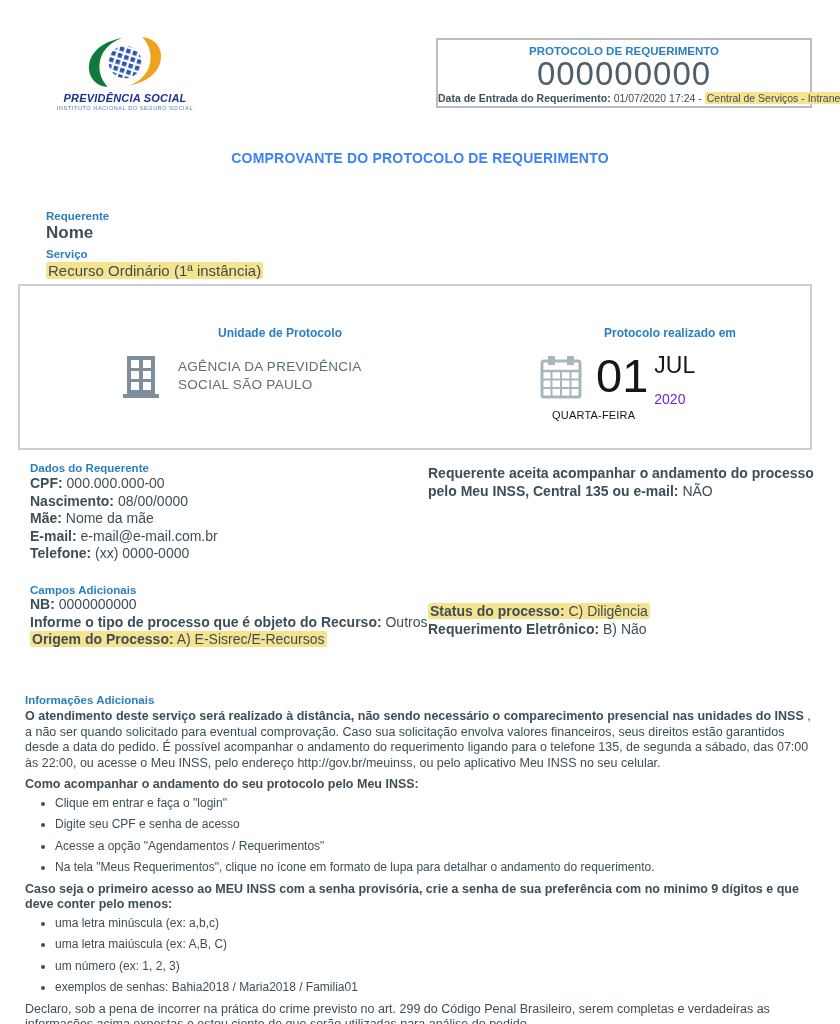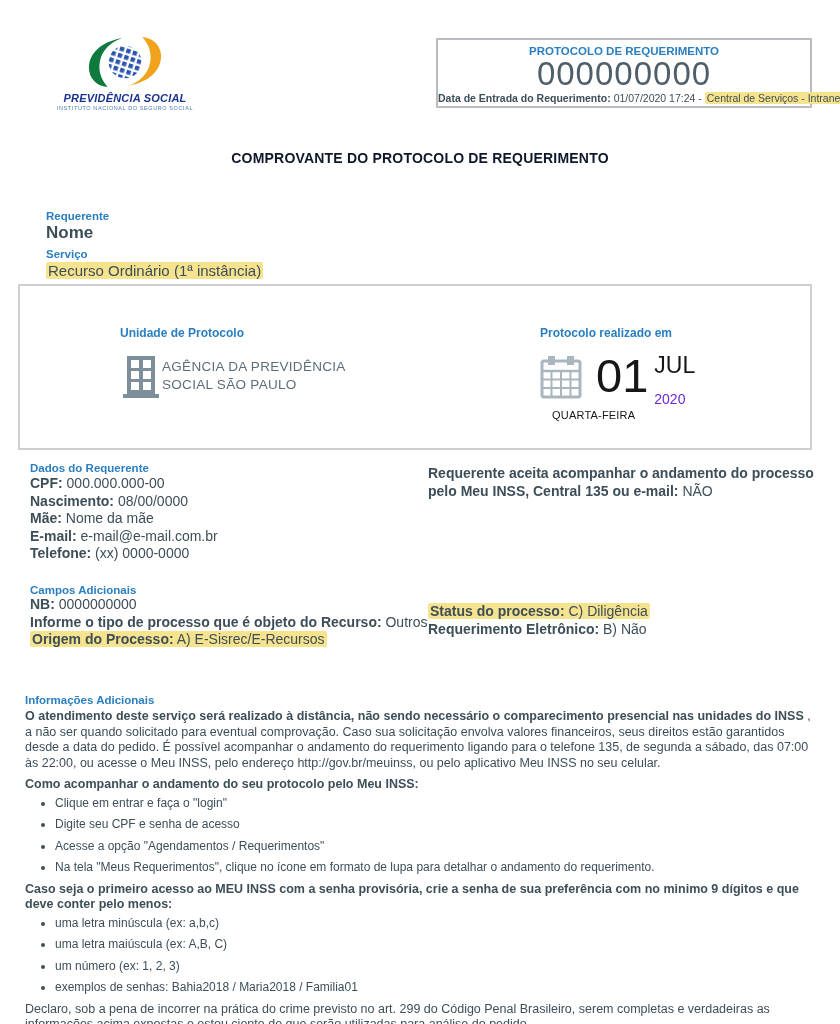--- a/index.html
+++ b/index.html
@@ -20,40 +20,40 @@
   }
   .protocol-box-title { color:#2a7fc1; font-weight:bold; font-size:11.5px; }
   .protocol-number { color:#4e5f6a; font-size:33px; letter-spacing:1px; line-height:34px; }
   .protocol-date { font-size:10.5px; color:#3d4e59; margin-top:1px; white-space:nowrap; }
   .protocol-date b { font-weight:bold; }
   .hl { background:#f6e38e; border-radius:2px; padding:0 2px; }
 
   
   .doc-title {
     position:absolute; left:0; top:150px; width:100%; text-align:center;
-    color:#0f172a; font-weight:bold; font-size:14px; letter-spacing:.2px;
+    color:#3b82f6; font-weight:bold; font-size:14px; letter-spacing:.2px;
   }
 
   
   .sec-label { color:#2a7fc1; font-weight:bold; font-size:11.5px; }
   .req-block { position:absolute; left:46px; top:210px; }
   .req-name { font-size:17px; font-weight:bold; color:#3d4e59; margin-top:1px; }
   .serv-block { position:absolute; left:46px; top:248px; }
   .serv-value { font-size:15px; color:#3d4e59; margin-top:2px; display:inline-block; }
 
   
   .panel {
     position:absolute; left:18px; top:284px; width:794px; height:166px;
     border:2px solid #cdd0d3;
   }
   .panel-col-left { position:absolute; left:100px; top:40px; width:320px; }
   .panel-col-right { position:absolute; left:520px; top:40px; width:260px; }
-  .panel-head { color:#2a7fc1; font-weight:bold; font-size:12px; text-align:left; margin-bottom:14px; }
+  .panel-head { color:#2a7fc1; font-weight:bold; font-size:12px; text-align:center; margin-bottom:14px; }
   .unit-row { display:flex; align-items:flex-start; }
-  .unit-text { font-size:13.5px; color:#5d6f7a; letter-spacing:.3px; line-height:1.35; margin-top:4px; max-width:200px; }
+  .unit-text { font-size:13.5px; color:#5d6f7a; letter-spacing:.3px; line-height:1.35; margin-left:16px; margin-top:4px; max-width:200px; }
   .date-row { display:flex; align-items:flex-start; }
   .date-big { font-size:47px; color:#161616; line-height:44px; margin-left:14px; }
   .date-side { margin-left:6px; margin-top:0; }
   .date-month { font-size:23px; color:#161616; line-height:22px; }
   .date-year { font-size:14px; color:#6d28d9; margin-top:15px; }
   .date-weekday { font-size:11px; color:#161616; margin-top:2px; margin-left:12px; letter-spacing:.2px; }
 
   
   .dados-block { position:absolute; left:30px; top:462px; }
   .dados-block .sec-label { margin-bottom:1px; }

